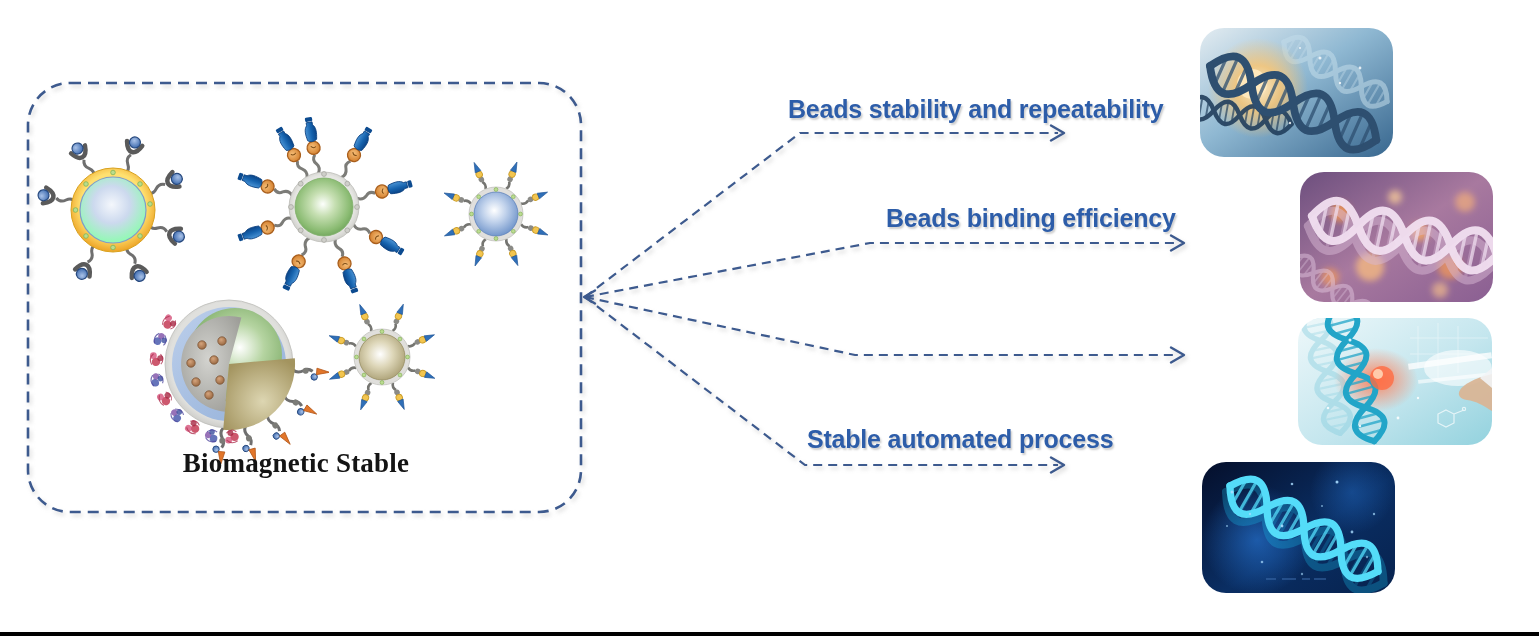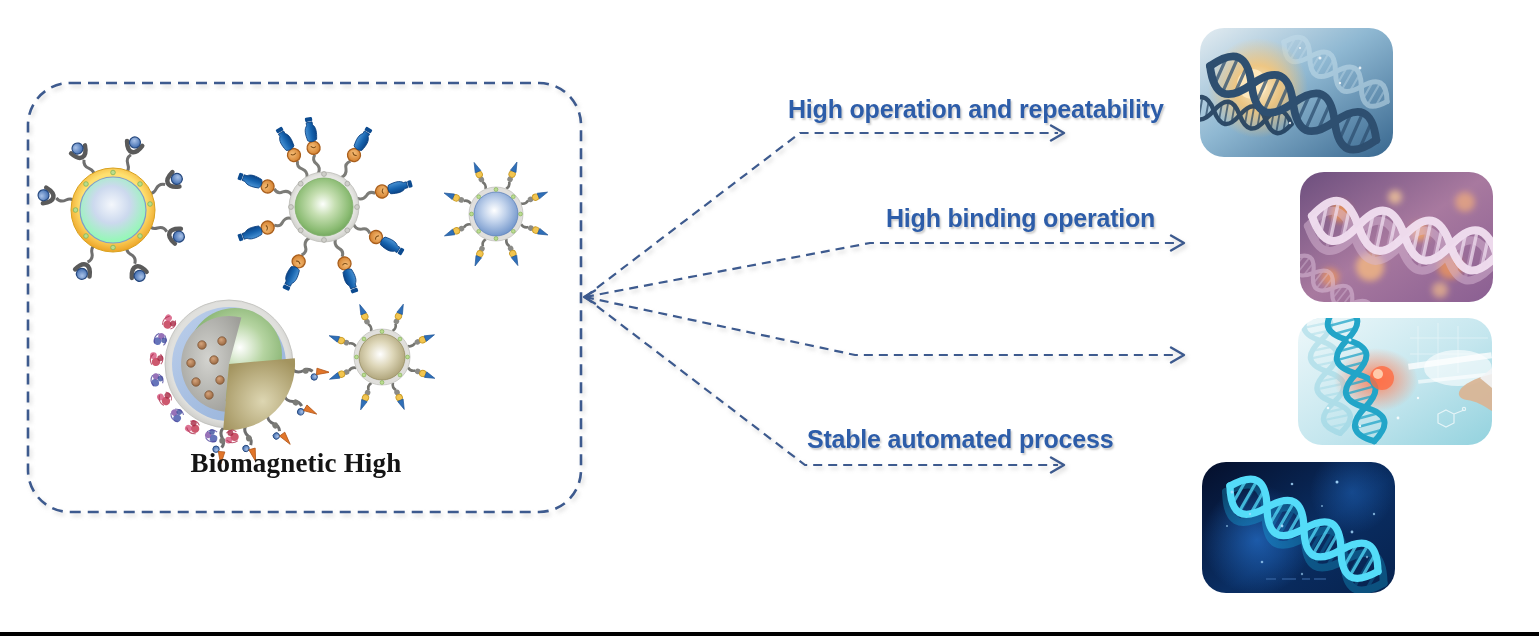--- a/index.html
+++ b/index.html
@@ -289,40 +289,40 @@
         <circle cx="88" cy="88" r="1.9"></circle>
         <circle cx="70" cy="95.5" r="1.9"></circle>
       <circle cx="52" cy="88" r="1.9"></circle>
         <circle cx="44.5" cy="70" r="1.9"></circle>
         <circle cx="52" cy="52" r="1.9"></circle>
       <circle cx="70" cy="44.5" r="1.9"></circle>
         <circle cx="88" cy="52" r="1.9"></circle>
     </g>
   </svg>
 
-  <div id="caption" class="abs">Biomagnetic High</div>
+  <div id="caption" class="abs">Biomagnetic Stable</div>
 
   <svg id="arrows-svg" class="abs" width="1539" height="640">
     <g stroke="#3d5a8e" stroke-width="2.2" fill="none" stroke-dasharray="9 6">
       <path d="M585,297 L800,133 H1058"></path>
       <path d="M585,297 L870,243 H1178"></path>
       <path d="M585,297 L855,355 H1178"></path>
       <path d="M585,297 L805,465 H1058"></path>
     </g>
     <g stroke="#3d5a8e" stroke-width="2.4" fill="none" stroke-linecap="round" stroke-linejoin="round">
       <path d="M1051,125.5 L1064,133 L1051,140.5"></path>
       <path d="M1171,235.5 L1184,243 L1171,250.5"></path>
       <path d="M1171,347.5 L1184,355 L1171,362.5"></path>
       <path d="M1051,457.5 L1064,465 L1051,472.5"></path>
       <path d="M595,290.5 L584,297 L595,303.5"></path>
     </g>
   </svg>
 
-  <div id="label-0" class="feature-label">High operation and repeatability</div>
-  <div id="label-1" class="feature-label">High binding operation</div>
+  <div id="label-0" class="feature-label">Beads stability and repeatability</div>
+  <div id="label-1" class="feature-label">Beads binding efficiency</div>
   <div id="label-3" class="feature-label">Stable automated process</div>
 
   <div id="photo-0" class="photo">
     <svg width="193" height="129" viewBox="0 0 193 129">
       <defs>
         <linearGradient id="p1bg" x1="0" y1="0" x2="1" y2="1">
           <stop offset="0%" stop-color="#e3ecf1"></stop>
             <stop offset="45%" stop-color="#8fb8d2"></stop>
             <stop offset="100%" stop-color="#38678f"></stop>
         </linearGradient>

